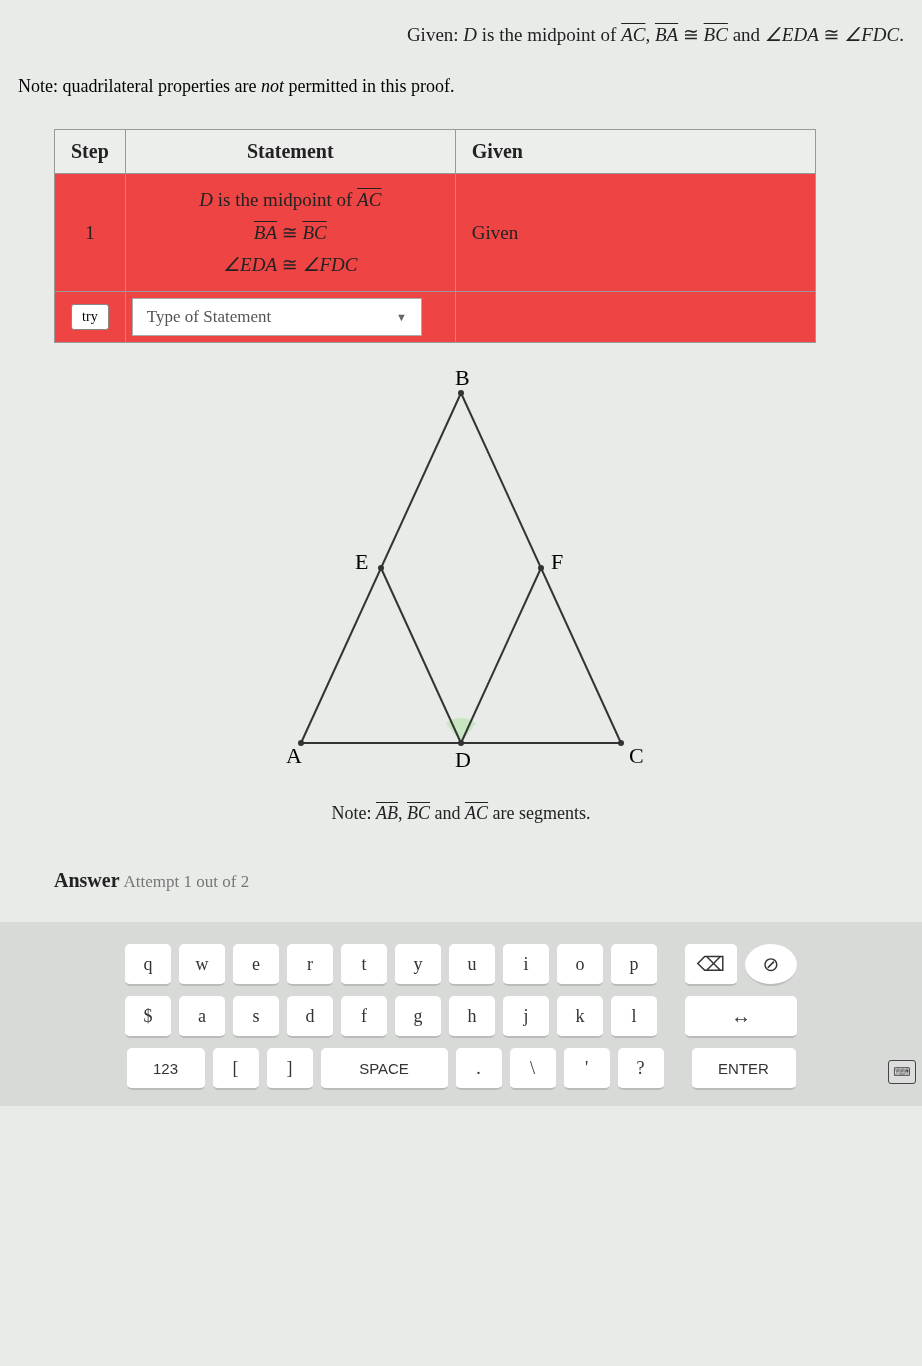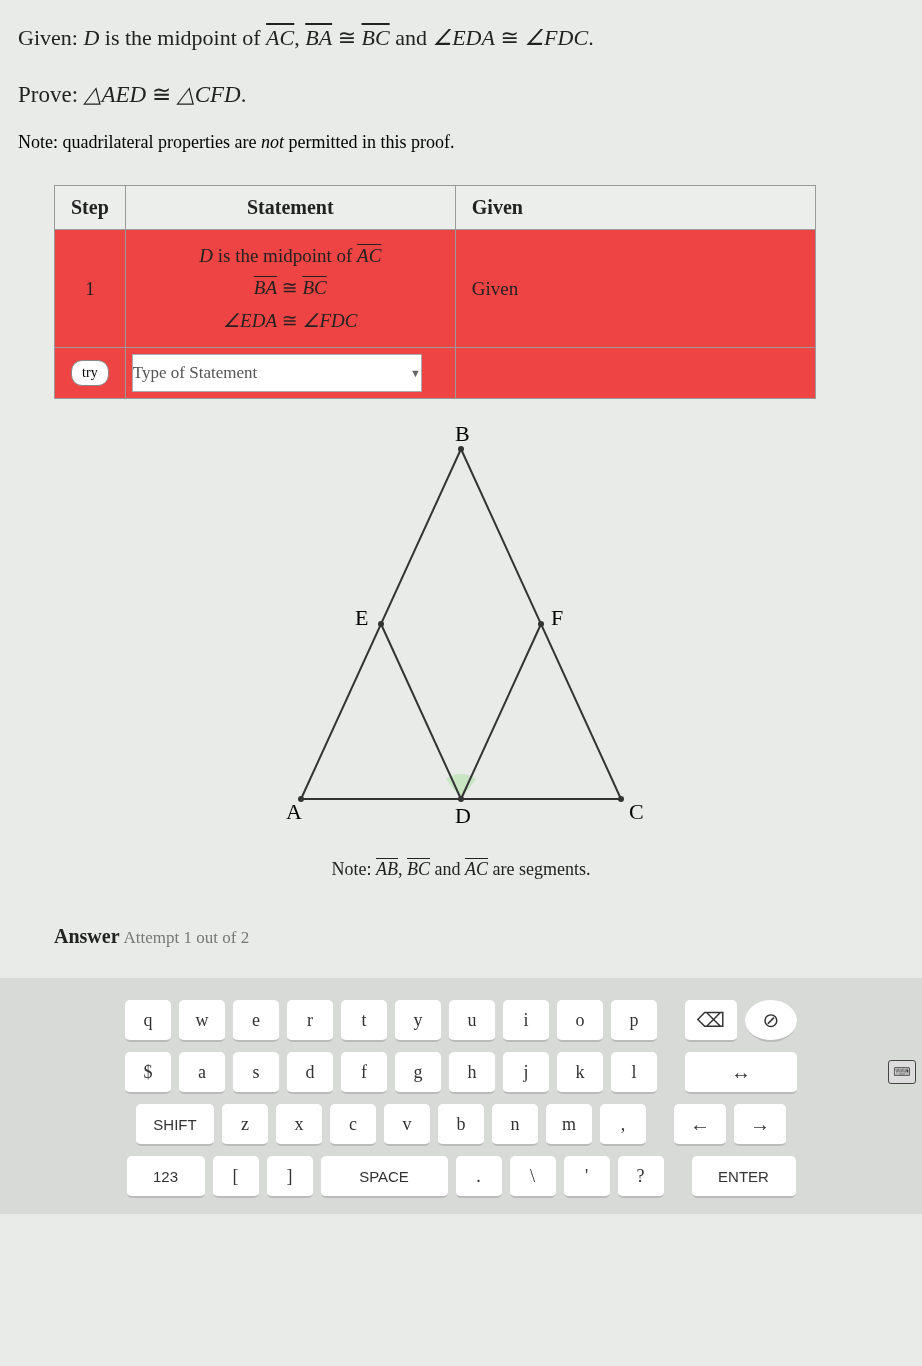--- a/index.html
+++ b/index.html
@@ -8,23 +8,24 @@
     padding: 0;
     font-family: Georgia, 'Times New Roman', serif;
     background: #e8ebe8;
     color: #222;
     width: 922px;
   }
   .page {
     padding: 20px 18px 0 18px;
   }
   .problem-text {
-    font-size: 22px;
+    font-size: 19px;
     line-height: 1.6;
     margin-bottom: 26px;
+    text-align: right;
   }
   .overline { text-decoration: overline; }
   .prove-line {
     font-size: 23px;
     margin-bottom: 24px;
   }
   .note-line {
     font-size: 18px;
     color: #000000;
     margin-bottom: 32px;
@@ -48,28 +49,28 @@
   }
   .proof-table .step-col { width: 70px; text-align: center; }
   .proof-table .stmt-col { width: 330px; text-align: center; }
   .proof-table .reason-col { width: 360px; text-align: left; }
   .statement-stack { text-align: center; line-height: 1.7; }
   .try-btn {
     border: 1px solid #888;
     background: #fff;
     padding: 4px 10px;
     font-size: 14px;
-    border-radius: 11px;
+    border-radius: 3px;
     font-family: inherit;
   }
   .type-select {
     width: 290px;
     border: 1px solid #aaa;
     background: #fff;
-    padding: 8px 0;
+    padding: 8px 14px;
     font-size: 17px;
     color: #555;
     display: flex;
     justify-content: space-between;
     align-items: center;
   }
   .caret-down {
     font-size: 11px;
     color: #666;
   }
@@ -152,23 +153,20 @@
 </style>
 </head>
 <body>
 
 <div class="page">
 
   <div class="problem-text">
     <span>Given: </span><i><span>D</span></i><span> is the midpoint of </span><span class="overline"><i>AC</i></span><span>, </span><span class="overline"><i>BA</i></span><span> ≅ </span><span class="overline"><i>BC</i></span><span> and </span><i>∠EDA</i><span> ≅ </span><i>∠FDC</i><span>.</span>
   </div>
 
-  <div class="prove-line">
-    <span>Prove: </span><i>△AED</i><span> ≅ </span><i>△CFD</i><span>.</span>
-  </div>
 
   <div class="note-line">
     <span>Note: quadrilateral properties are </span><span class="italic">not</span><span> permitted in this proof.</span>
   </div>
 
   <table class="proof-table">
     <tbody>
         <tr>
       <th class="step-col">Step</th>
       <th class="stmt-col">Statement</th>
@@ -273,38 +271,20 @@
     <div class="key">h</div>
     <div class="key">j</div>
     <div class="key">k</div>
     <div class="key">l</div>
     <div style="width:12px"></div>
     <div class="key ctrl double-arrow" style="width:112px">
         <span>↔</span>
       </div>
   </div>
   <div class="kb-row">
-    <div class="key wide">SHIFT</div>
-    <div class="key">z</div>
-    <div class="key">x</div>
-    <div class="key">c</div>
-    <div class="key">v</div>
-    <div class="key">b</div>
-    <div class="key">n</div>
-    <div class="key">m</div>
-    <div class="key">,</div>
-    <div style="width:12px"></div>
-    <div class="key ctrl">
-        <span>←</span>
-      </div>
-    <div class="key ctrl">
-        <span>→</span>
-      </div>
-  </div>
-  <div class="kb-row">
     <div class="key wide">123</div>
     <div class="key">[</div>
     <div class="key">]</div>
     <div class="key wider">SPACE</div>
     <div class="key">.</div>
     <div class="key">\</div>
     <div class="key">'</div>
     <div class="key">?</div>
     <div style="width:12px"></div>
     <div class="key ctrl" style="width:104px; font-family:Arial; font-size:15px;">ENTER</div>

